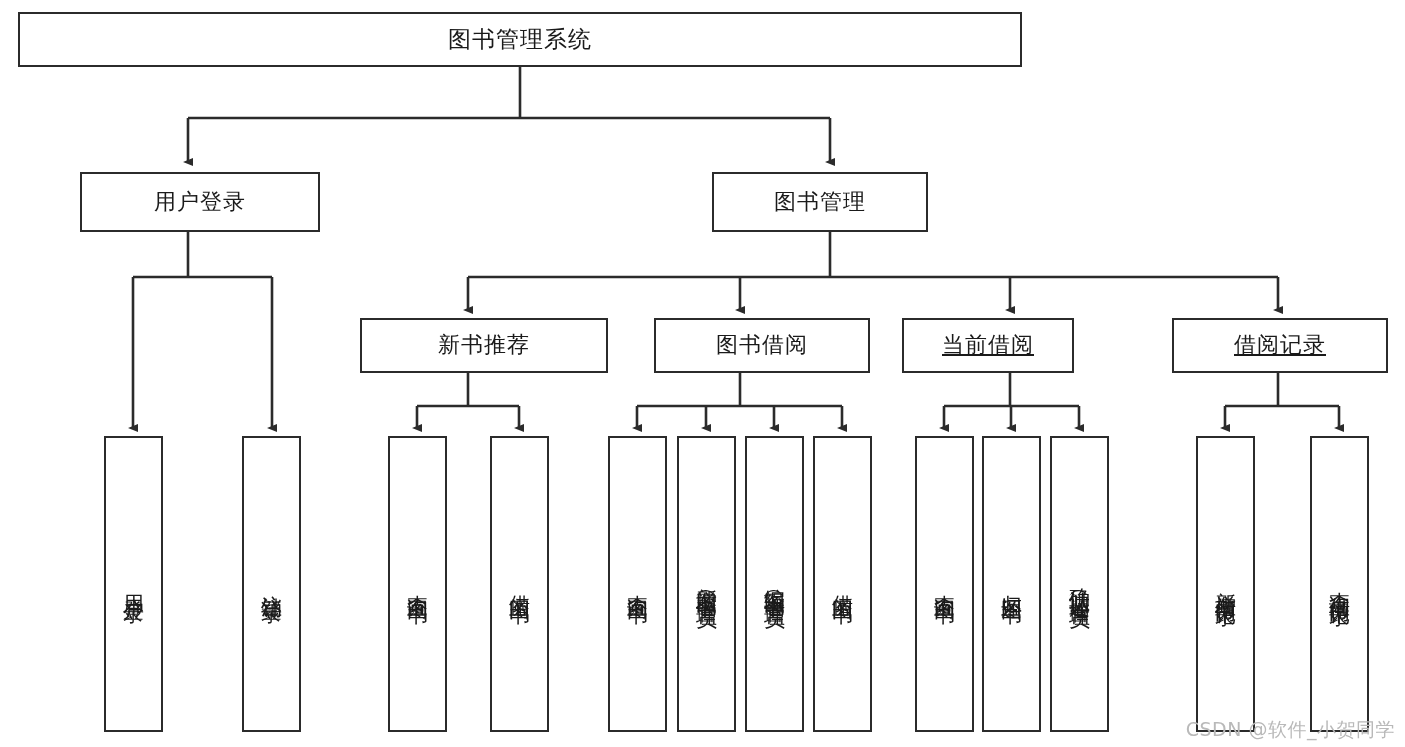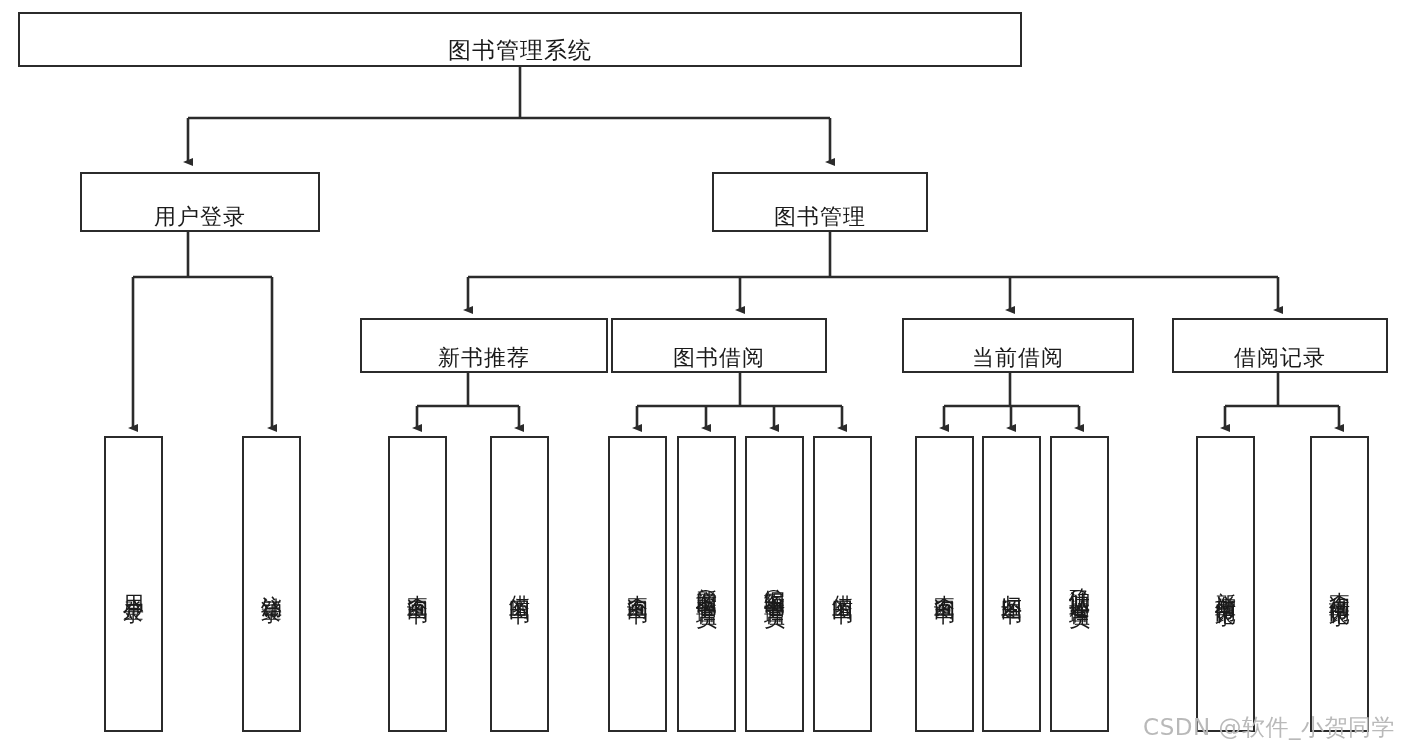--- a/index.html
+++ b/index.html
@@ -32,21 +32,20 @@
     border: 2px solid #2b2b2b;
     display: flex;
     align-items: center;
     justify-content: center;
     color: #1a1a1a;
   }
   .node.h-node {
     font-size: 22px;
     letter-spacing: 1px;
     line-height: 1.2;
-    align-items: flex-end;
   }
   .node.root {
     font-size: 23px;
   }
   .node.leaf {
     font-size: 21px;
     align-items: center;
     justify-content: center;
     padding: 6px 0;
   }
@@ -56,21 +55,21 @@
     letter-spacing: 3px;
     line-height: 1.05;
     white-space: nowrap;
     text-align: center;
     color: #1a1a1a;
   }
   .watermark {
     position: absolute;
     right: 10px;
     bottom: 4px;
-    font-size: 23px;
+    font-size: 19px;
     color: #b9b9b9;
     letter-spacing: 0.5px;
     white-space: nowrap;
   }
 </style>
 </head>
 <body>
 
 <div id="stage">
 
@@ -131,27 +130,27 @@
   <div class="node h-node" style="left:80px; top:172px; width:240px; height:60px;">
     <span>用户登录</span>
   </div>
   <div class="node h-node" style="left:712px; top:172px; width:216px; height:60px;">
     <span>图书管理</span>
   </div>
 
   <div class="node h-node" style="left:360px; top:318px; width:248px; height:55px;">
     <span>新书推荐</span>
   </div>
-  <div class="node h-node" style="left:611px; top:318px; width:216px; height:55px;">
+  <div class="node h-node" style="left:654px; top:318px; width:216px; height:55px;">
     <span>图书借阅</span>
   </div>
-  <div class="node h-node" style="left:902px; top:318px; width:232px; height:55px;">
+  <div class="node h-node" style="left:902px; top:318px; width:172px; height:55px;text-decoration:underline;">
     <span>当前借阅</span>
   </div>
-  <div class="node h-node" style="left:1172px; top:318px; width:216px; height:55px;">
+  <div class="node h-node" style="left:1172px; top:318px; width:216px; height:55px;text-decoration:underline;">
     <span>借阅记录</span>
   </div>
 
   <div class="node leaf" style="left:104px; top:436px; width:59px; height:296px;">
     <span class="vtext">用户登录</span>
   </div>
   <div class="node leaf" style="left:242px; top:436px; width:59px; height:296px;">
     <span class="vtext">注销登录</span>
   </div>
 

